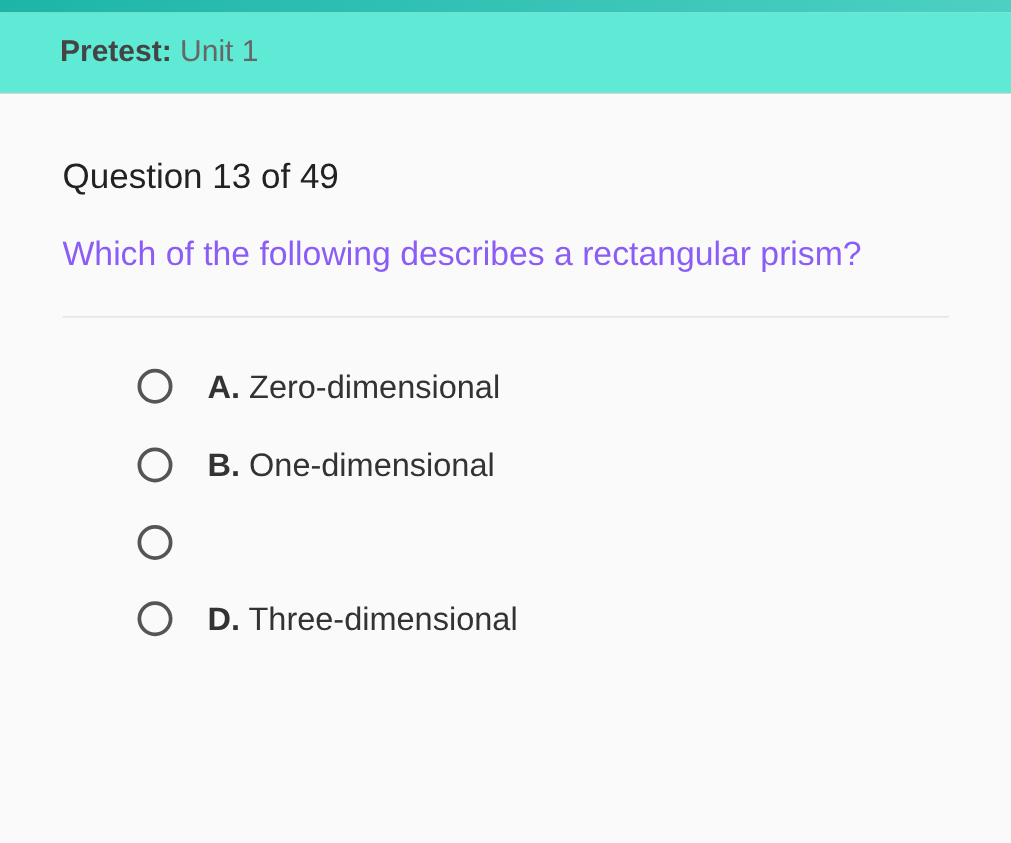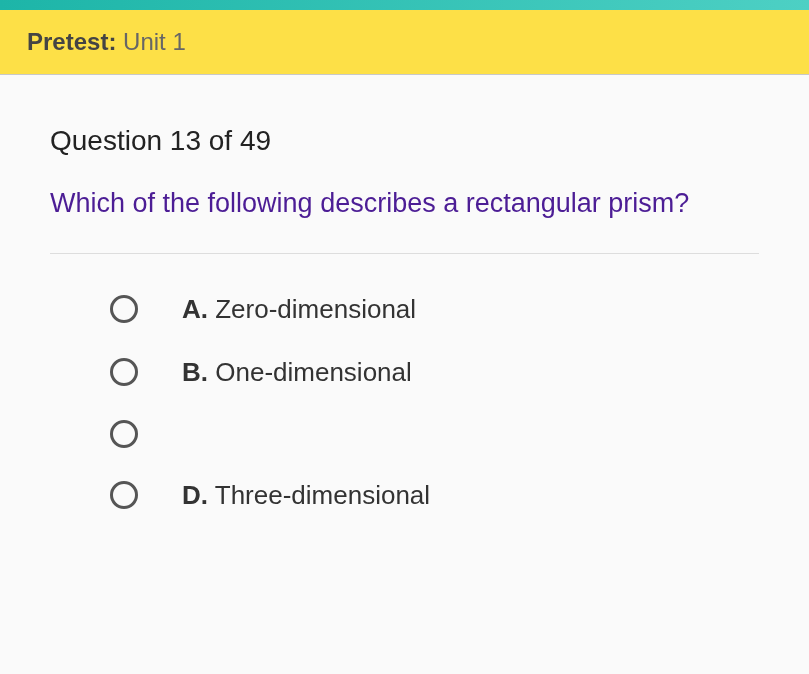--- a/index.html
+++ b/index.html
@@ -12,22 +12,22 @@
       background: #e8e8e8;
       width: 809px;
       height: 674px;
       overflow: hidden;
     }
     .top-bar {
       height: 10px;
       background: linear-gradient(to right, #1db5a8, #4dd0c4);
     }
     .header {
-      background: #fde047;
-      padding: 18px 30px 18px 27px;
+      background: #5eead4;
+      padding: 18px 30px 18px 48px;
       border-bottom: 1px solid #c8c8c8;
     }
     .header-text {
       font-size: 24px;
       color: #555;
     }
     .header-text .pretest-label {
       font-weight: bold;
       color: #444;
     }
@@ -41,38 +41,37 @@
       height: calc(100% - 10px - 64px);
     }
     .question-number {
       font-size: 28px;
       font-weight: normal;
       color: #222;
       margin-bottom: 28px;
     }
     .question-text {
       font-size: 27px;
-      color: #4c1d95;
+      color: #8b5cf6;
       margin-bottom: 30px;
       line-height: 1.4;
     }
     .divider {
       border: none;
       border-top: 1px solid #ddd;
       margin-bottom: 40px;
     }
     .options {
       padding-left: 60px;
     }
     .option {
       display: flex;
       align-items: center;
       margin-bottom: 32px;
       cursor: pointer;
-      gap: 16px;
     }
     .radio {
       width: 28px;
       height: 28px;
       border: 3px solid #555;
       border-radius: 50%;
       margin-right: 28px;
       flex-shrink: 0;
       background: #fafafa;
     }

